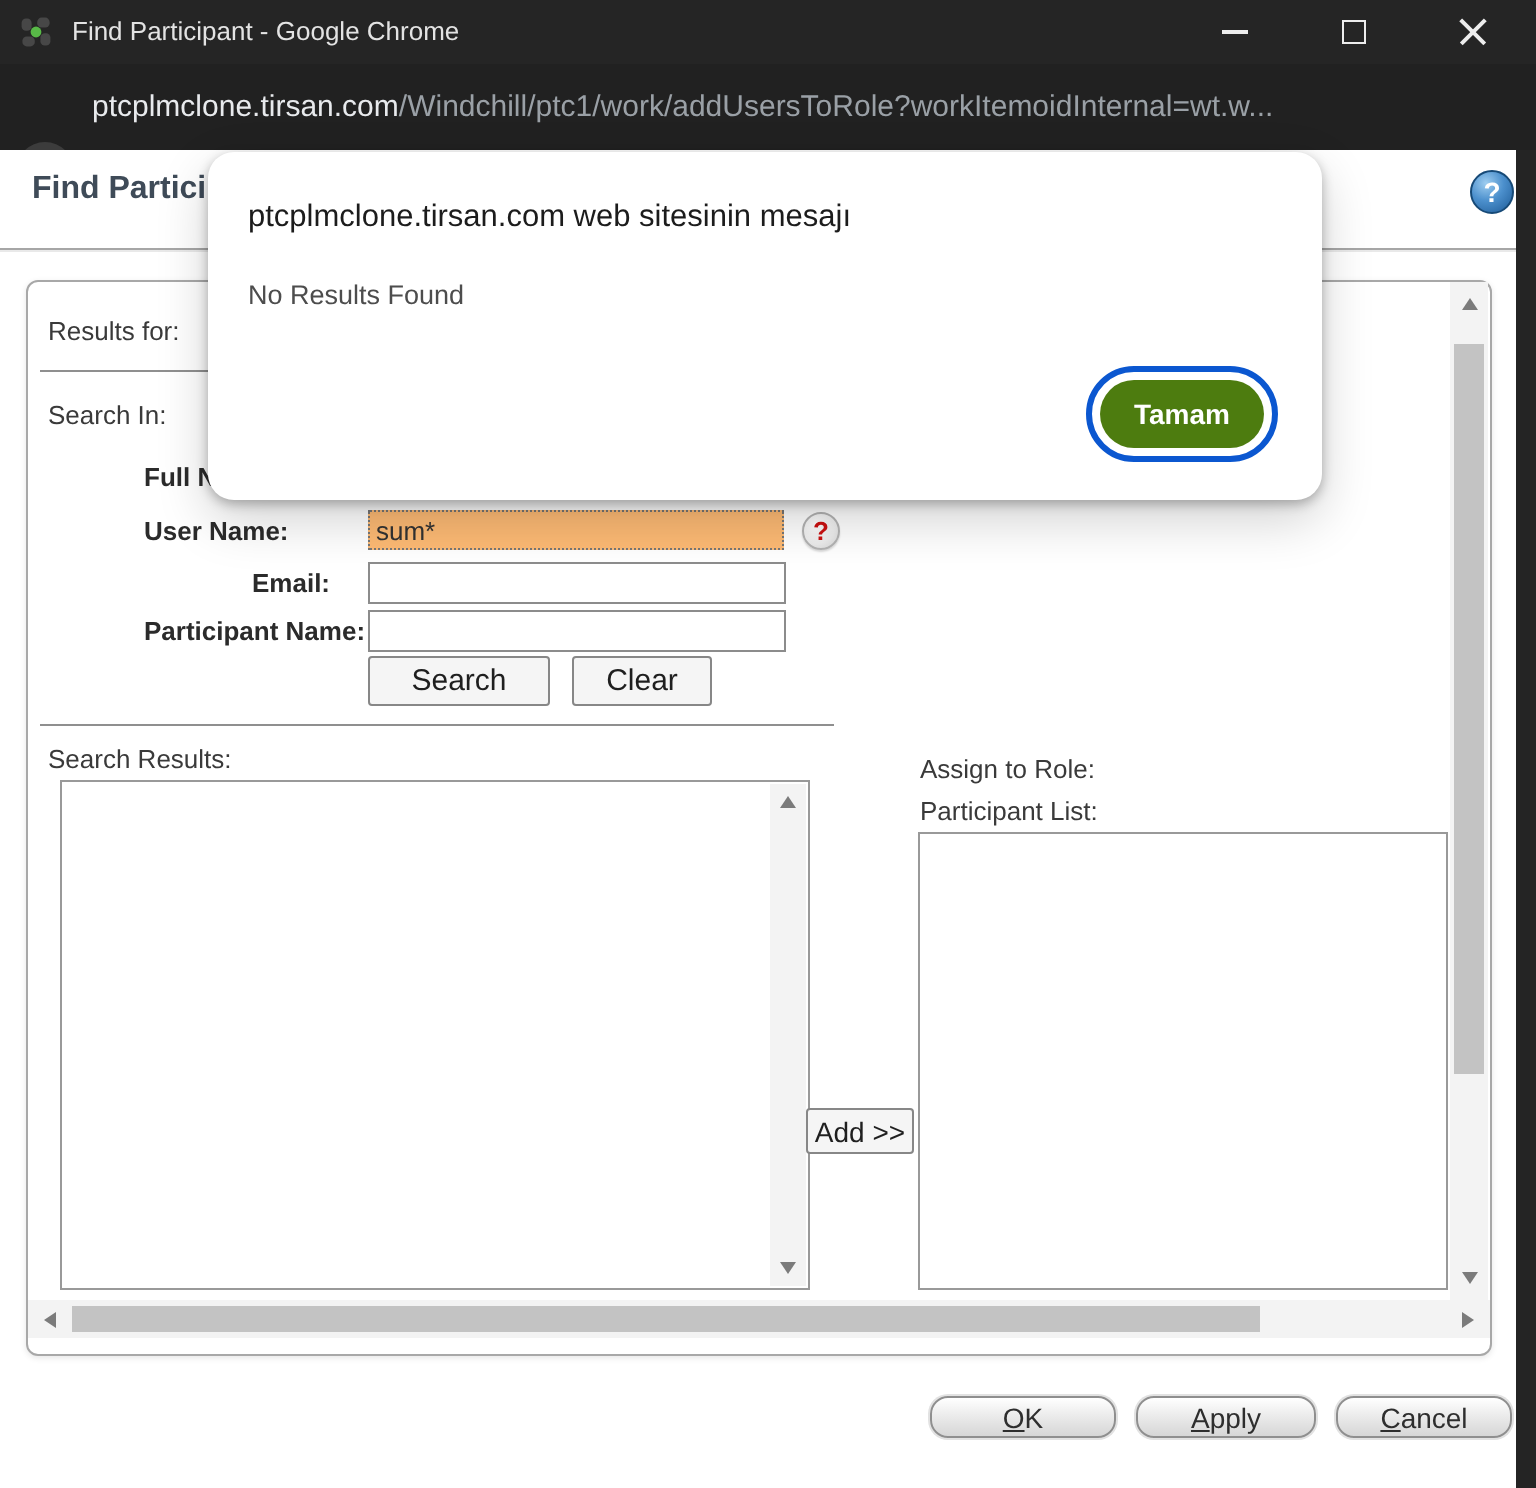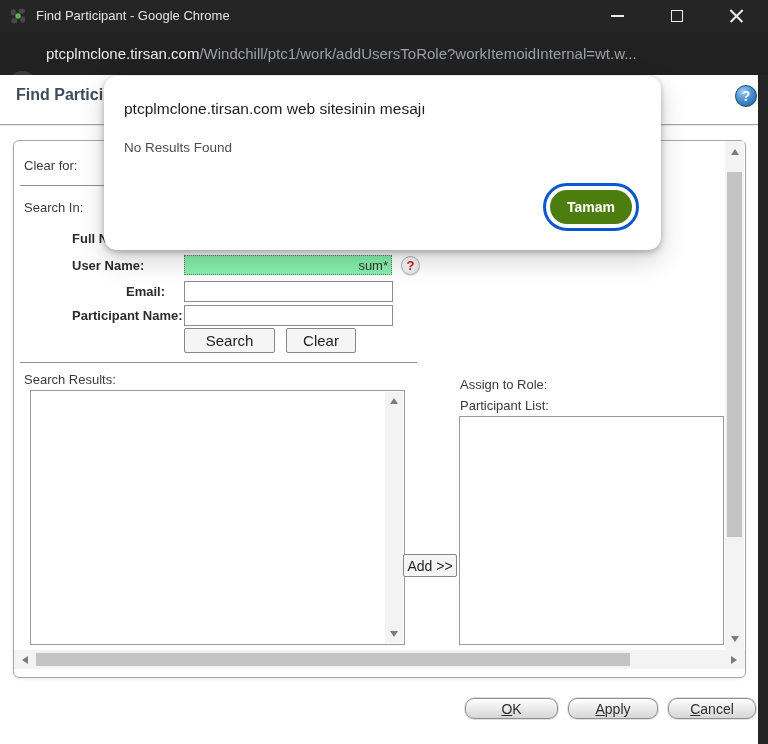--- a/index.html
+++ b/index.html
@@ -41,21 +41,21 @@
 
   .content-box { left:13px; top:140px; width:733px; height:538px; background:#ffffff;
     border:1px solid #a8a8a8; border-radius:6px; box-shadow:0 1px 3px rgba(0,0,0,0.10); }
 
   .lbl { font-size:13px; color:#3a3a3a; white-space:nowrap; }
   .lbl-bold { font-weight:bold; color:#2b2b2b;margin-left:48px; }
   .hline { height:1px; background:#8f8f8f; }
 
   .txt-input { border:1px solid #8c8c8c; background:#ffffff; font-size:13px; color:#333;
     padding:0 3px; font-family:"Liberation Sans", sans-serif; }
-  .input-highlight { background:#86efac; border:1px dotted #777777;text-align:right; }
+  .input-highlight { background:#fdba74; border:1px dotted #777777; }
 
   .req-icon { width:19px; height:19px; border-radius:50%;
     background:radial-gradient(circle at 35% 30%, #ffffff 0%, #ededed 60%, #d2d2d2 100%);
     border:1px solid #b3b3b3; box-shadow:0 1px 1px rgba(0,0,0,0.15);
     color:#cc1111; font-weight:bold; font-size:13px; display:flex; align-items:center; justify-content:center; }
 
   .btn-classic { background:#f5f5f5; border:1.5px solid #878787; border-radius:2px;
     font-size:15px; color:#1f1f1f; display:flex; align-items:center; justify-content:center;
     font-family:"Liberation Sans", sans-serif; cursor:default; }
 
@@ -131,21 +131,21 @@
   <div class="abs page">
 
     <div class="abs page-heading" style="left:16px; top:11px;">Find Participant</div>
     <div class="abs help-icon" style="left:735px; top:10px;">
       <span>?</span>
     </div>
     <div class="abs heading-divider" style="left:0; top:49px; width:758px;"></div>
 
     <div class="abs content-box" style="top:65px;"></div>
 
-    <span class="abs lbl" style="left:24px; top:83px;">Clear for:</span>
+    <span class="abs lbl" style="left:24px; top:83px;">Results for:</span>
     <div class="abs hline" style="left:20px; top:110px; width:397px;"></div>
     <span class="abs lbl" style="left:24px; top:125px;">Search In:</span>
     <span class="abs lbl lbl-bold" style="left:24px; top:156px;">Full Name:</span>
 
     <span class="abs lbl lbl-bold" style="left:24px; top:183px;">User Name:</span>
     <input class="abs txt-input input-highlight" style="left: 184px; top: 180px; width: 208px; height: 20px;" value="sum*">
     <div class="abs req-icon" style="left:401px; top:181px;">
       <span>?</span>
     </div>
 

